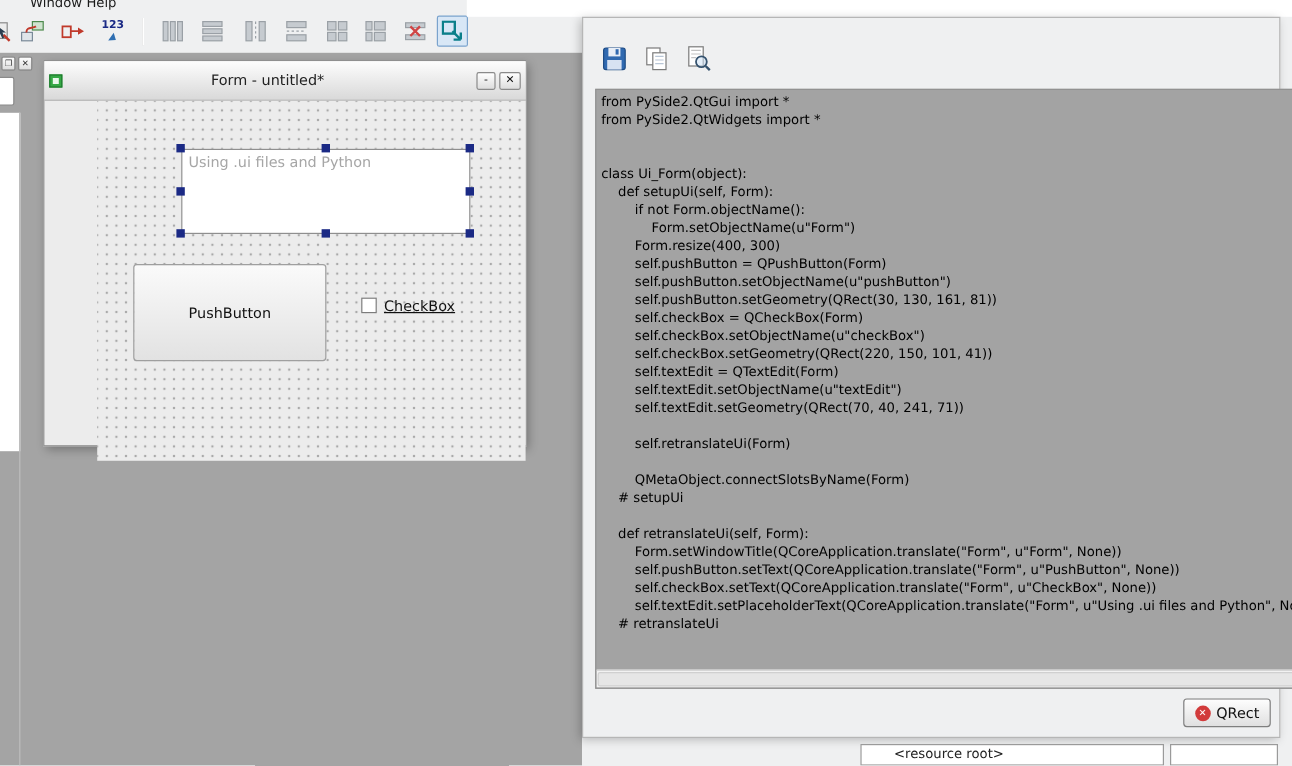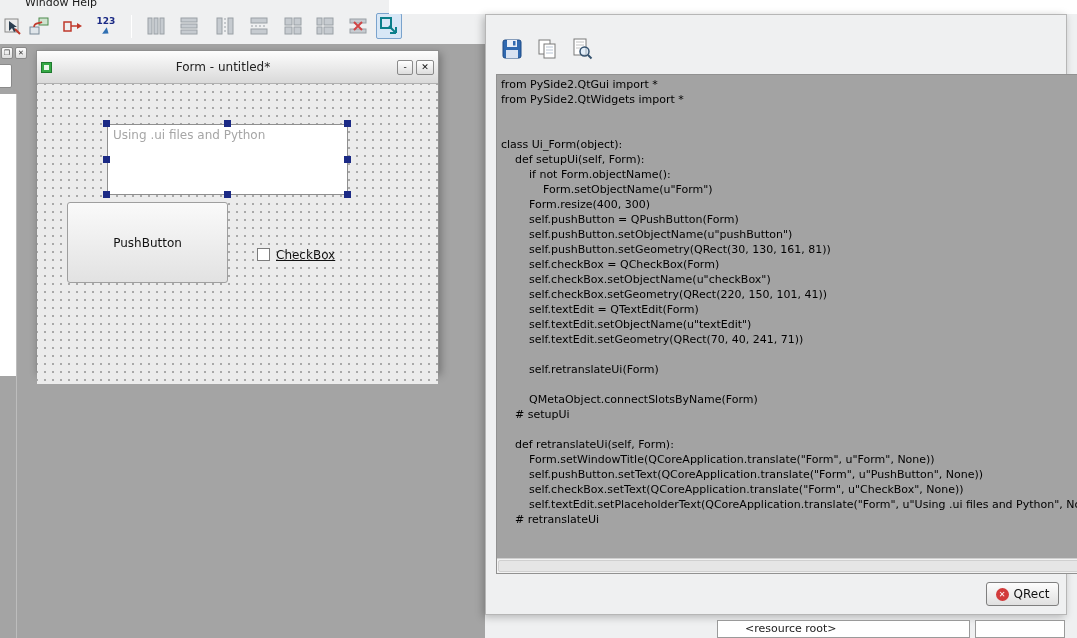--- a/index.html
+++ b/index.html
@@ -4,21 +4,21 @@
 <style>
   * { box-sizing: border-box; margin: 0; padding: 0; }
   body { margin:0; background:#eff0f1; font-family:"DejaVu Sans", sans-serif; }
   .stage { position:relative; width:1077px; height:638px; background:#eff0f1; overflow:hidden; }
 
   
   .menubar { position:absolute; left:0; top:0; width:389px; height:10px; overflow:hidden; }
   .menubar span { position:absolute; top:-4px; font-size:11px; color:#1a1a1a; }
   .menu-window { left:25px; } .menu-help { left:72px; }
 
-  .toolbar { position:absolute; left:12px; top:10px; width:389px; height:34px; }
+  .toolbar { position:absolute; left:0; top:10px; width:389px; height:34px; }
   .tbi { position:absolute; top:3px; width:26px; height:26px; display:flex; align-items:center; justify-content:center; border-radius:2px; }
   .tb-sep { position:absolute; left:119px; top:5px; width:1px; height:23px; background:#c3c3c3; border-right:1px solid #fff; }
   .tbi.sunken { background:#d8e7f6; border:1px solid #7aa3cd; }
   .tab-order-label { font-size:9px; font-weight:bold; color:#1b2a85; line-height:9px; }
   .tab-order-arrow { width:0; height:0; border-left:5px solid #2f6fb2; border-top:4px solid transparent; border-bottom:4px solid transparent; transform:rotate(35deg); margin-top:2px; }
 
   
   .mdi { position:absolute; left:0; top:44px; width:485px; height:594px; background:#a4a4a4; }
   .dock-btn { position:absolute; width:12px; height:12px; top:47px; background:linear-gradient(#fdfdfd,#ddd); border:1px solid #8a8a8a; font-size:7px; line-height:10px; text-align:center; color:#333; border-radius:2px; }
   .dock-float { left:1px; } .dock-close { left:15px; }
@@ -29,30 +29,30 @@
   
   .form-window { position:absolute; left:36px; top:50px; width:403px; height:322px; background:#ececec; border:1px solid #8f8f8f; box-shadow:2px 3px 8px rgba(0,0,0,.3); }
   .form-titlebar { height:20px; background:linear-gradient(#fdfdfd,#d9d9d9); border-bottom:1px solid #b0b0b0; display:flex; align-items:center; padding:16px 4px; }
   .form-icon { width:11px; height:11px; background:#35a845; border:1px solid #1e7a2e; position:relative; flex:0 0 auto; }
   .form-icon::after { content:""; position:absolute; left:2px; top:2px; width:5px; height:5px; background:#eaf7ec; }
   .form-title { flex:1; text-align:center; font-size:12px; color:#222; }
   .win-btn { width:16px; height:15px; border:1px solid #8a8a8a; background:linear-gradient(#fff,#ddd); font-size:9px; line-height:13px; text-align:center; color:#111; border-radius:2px; margin-left:3px; flex:0 0 auto; }
   .win-btn.close { font-weight:bold; width:18px; }
   .form-body { position:relative; height:300px; background-color:#ececec;
     background-image:radial-gradient(circle, #a9a9a9 1px, transparent 1.3px);
-    background-size:8px 8px; background-position:4px 4px; }
+    background-size:8px 8px; background-position:4px 4px;margin-left:44px; }
 
   .w-textedit { position:absolute; left:70px; top:40px; width:241px; height:71px; background:#fff; border:1px solid #8f8f8f; }
   .w-textedit .ph { display:block; padding:3px 5px; font-size:12px; color:#a6a6a6; }
   .handle { position:absolute; width:7px; height:7px; background:#1b2a85; }
   .h-tl{left:66px;top:36px}.h-tm{left:187px;top:36px}.h-tr{left:307px;top:36px}
   .h-ml{left:66px;top:72px}.h-mr{left:307px;top:72px}
   .h-bl{left:66px;top:107px}.h-bm{left:187px;top:107px}.h-br{left:307px;top:107px}
 
-  .w-pushbutton { position:absolute; left:30px; top:118px; width:161px; height:81px; background:linear-gradient(#fafafa,#e2e2e2); border:1px solid #9f9f9f; border-radius:3px; font-size:12px; color:#111; display:flex; align-items:center; justify-content:center; }
+  .w-pushbutton { position:absolute; left:30px; top:136px; width:161px; height:81px; background:linear-gradient(#fafafa,#e2e2e2); border:1px solid #9f9f9f; border-radius:3px; font-size:12px; color:#111; display:flex; align-items:center; justify-content:center; }
   .w-checkbox { position:absolute; left:220px; top:150px; width:101px; height:41px; display:flex; align-items:center; }
   .cb-ind { width:13px; height:13px; background:#fff; border:1px solid #7c7c7c; margin-right:6px; flex:0 0 auto; }
   .cb-label { font-size:12px; color:#111;text-decoration:underline; }
 
   
   .white-strip { position:absolute; left:389px; top:0; width:688px; height:14px; background:#ffffff; }
   .code-dialog { position:absolute; left:485px; top:14px; width:582px; height:601px; background:#eff0f1; border:1px solid #b6b6b6; box-shadow:-2px 2px 8px rgba(0,0,0,.25); }
   .dlg-toolbar { position:absolute; left:14px; top:22px; display:flex; gap:11px; }
   .dlg-tbi { width:24px; height:24px; display:flex; align-items:center; justify-content:center; }
 

